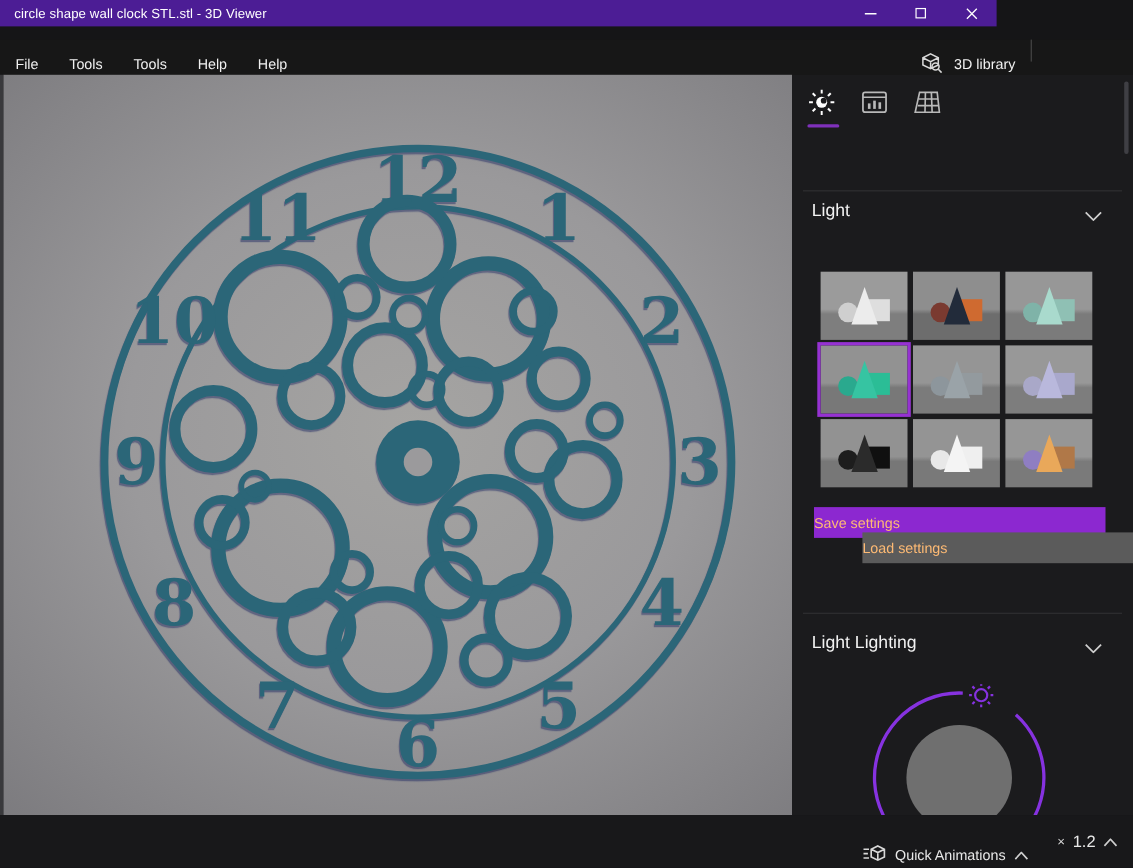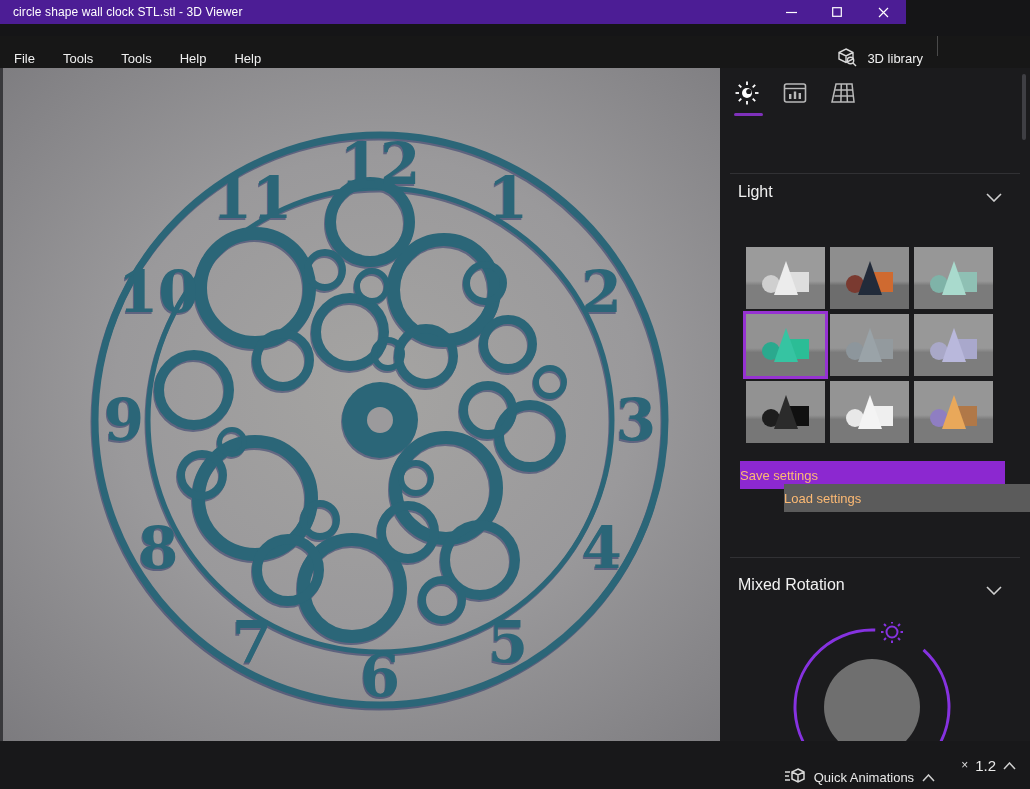--- a/index.html
+++ b/index.html
@@ -284,21 +284,21 @@
           <div class="t-cube" style="background: rgb(176, 120, 72);"></div>
           <div class="t-cone" style="border-bottom: 34px solid rgb(233, 168, 90);"></div>
         </div>
       </div>
 
     <button class="btn btn-save">Save settings</button>
     <button class="btn btn-load">Load settings</button>
 
     <div class="section-divider"></div>
     <div class="section-header lr-header">
-      <span>Mixed Rotation</span>
+      <span>Light Lighting</span>
     </div>
     <span class="chev chev-lr">
       <svg width="16" height="9" viewBox="0 0 16 9">
           <polyline points="1,1 8,8 15,1" fill="none" stroke="#cfcfcf" stroke-width="1.6"></polyline>
         </svg>
     </span>
 
     <svg class="dial" width="170" height="119" viewBox="0 0 170 119">
       <circle cx="85" cy="85" r="48" fill="#6f6f6f"></circle>
       <circle cx="85" cy="85" r="77" fill="none" stroke="#8632e0" stroke-width="3" pathLength="100" stroke-dasharray="89 11" transform="rotate(-48 85 85)"></circle>

